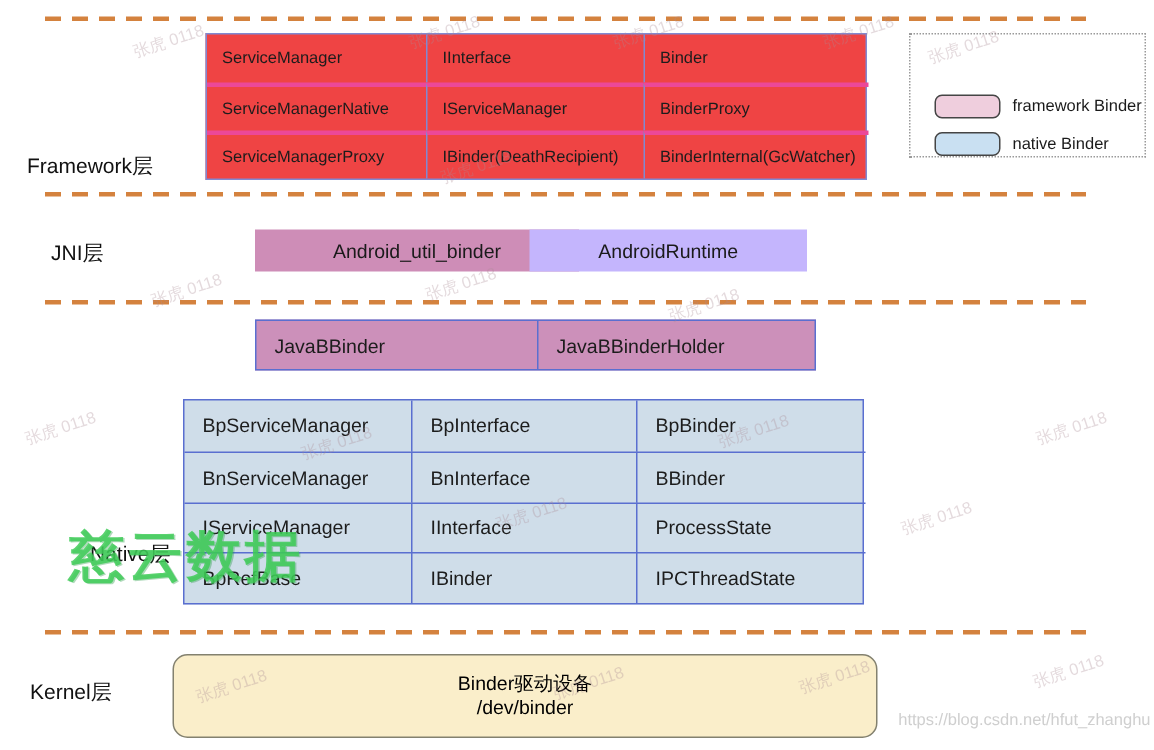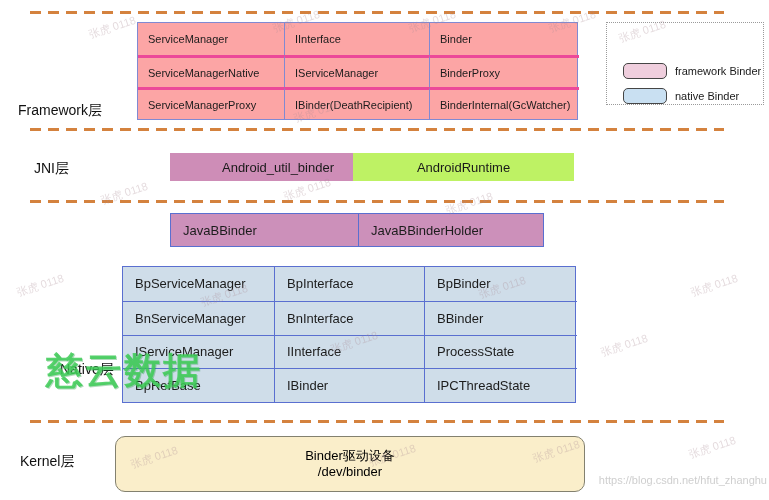--- a/index.html
+++ b/index.html
@@ -10,21 +10,21 @@
   .dash{
     position:absolute;left:30px;right:45px;height:3px;
     background:repeating-linear-gradient(90deg,#d4823e 0 11px,transparent 11px 18px);
   }
   .layer-label{position:absolute;font-size:14px;color:#111;white-space:nowrap;}
 
   
   .fw-table{
     position:absolute;left:137px;top:22px;width:441px;height:98px;
     display:grid;grid-template-columns:146px 145px 150px;grid-auto-rows:1fr;
-    border:1px solid #8089d2;background:#fca5a5;box-sizing:border-box;
+    border:1px solid #8089d2;background:#ef4444;box-sizing:border-box;
   }
   .fw-table .cell{
     display:flex;align-items:center;padding-left:10px;font-size:11px;
     box-sizing:border-box;overflow:hidden;white-space:nowrap;
   }
   
   .nv-table{
     position:absolute;left:122px;top:266px;width:454px;height:137px;
     display:grid;grid-template-columns:151px 150px 153px;grid-auto-rows:1fr;
     border:1.5px solid #5a6fd0;background:#cfdde9;box-sizing:border-box;
@@ -37,21 +37,21 @@
   .bt{border-top:1px solid #5a6fd0;}
   .fw-table .bl{border-left:1px solid #8089d2;}
   .fw-table .bt{border-top:3px solid #ec4899;text-align:right;}
 
   
   .jni-box{
     position:absolute;top:153px;height:28px;display:flex;align-items:center;
     justify-content:center;font-size:13px;color:#1a1a1a;box-sizing:border-box;
   }
   .jni-pink{left:170px;width:216px;background:#ce8db7;}
-  .jni-green{left:353px;width:221px;background:#bef264;}
+  .jni-green{left:353px;width:185px;background:#c4b5fd;}
 
   
   .jb-table{
     position:absolute;left:170px;top:213px;width:374px;height:34px;
     display:grid;grid-template-columns:187px 187px;
     border:1px solid #5a6fd0;background:#cc90ba;box-sizing:border-box;
   }
   .jb-table .cell{
     display:flex;align-items:center;padding-left:12px;font-size:13px;
     box-sizing:border-box;white-space:nowrap;

